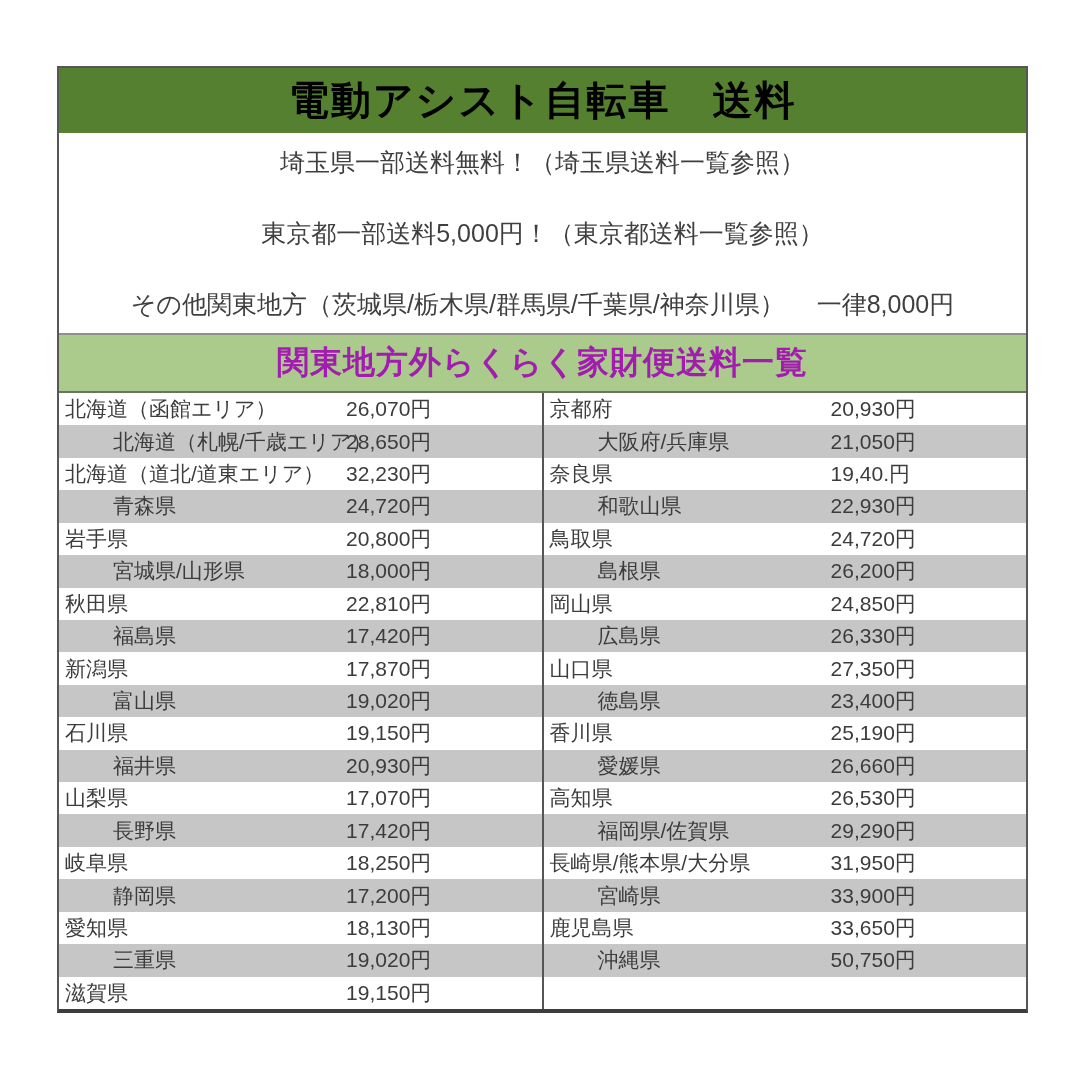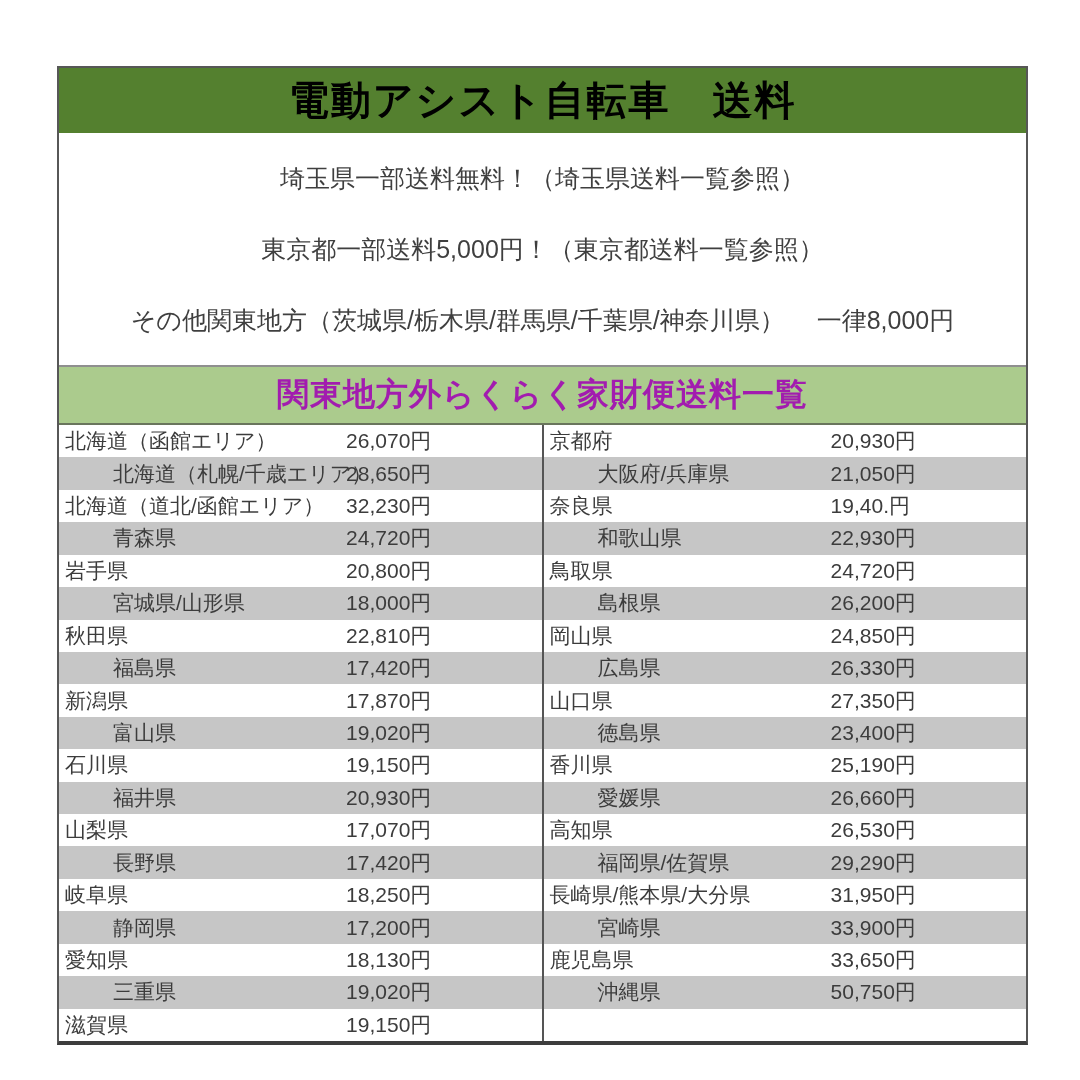--- a/index.html
+++ b/index.html
@@ -25,21 +25,21 @@
     display: flex; align-items: center; justify-content: center;
   }
   .main-header .title {
     color: #000000;
     font-size: 40px;
     font-weight: bold;
     letter-spacing: 2px;
     white-space: pre;
   }
   .notes {
-    height: 232px;
+    height: 200px;
     display: flex; flex-direction: column;
     justify-content: center; align-items: center;
     gap: 38px;
     background: #ffffff;
   }
   .note {
     font-size: 25px;
     color: #3f3f3f;
     white-space: pre;
   }
@@ -116,21 +116,21 @@
     <span class="cell-name">北海道（函館エリア）</span>
     <span class="cell-price">26,070円</span>
   </div>
 
   <div class="row stripe">
     <span class="cell-name">北海道（札幌/千歳エリア）</span>
     <span class="cell-price">28,650円</span>
   </div>
 
   <div class="row">
-    <span class="cell-name">北海道（道北/函館エリア）</span>
+    <span class="cell-name">北海道（道北/道東エリア）</span>
     <span class="cell-price">32,230円</span>
   </div>
 
   <div class="row stripe">
     <span class="cell-name">青森県</span>
     <span class="cell-price">24,720円</span>
   </div>
 
   <div class="row">
     <span class="cell-name">岩手県</span>

